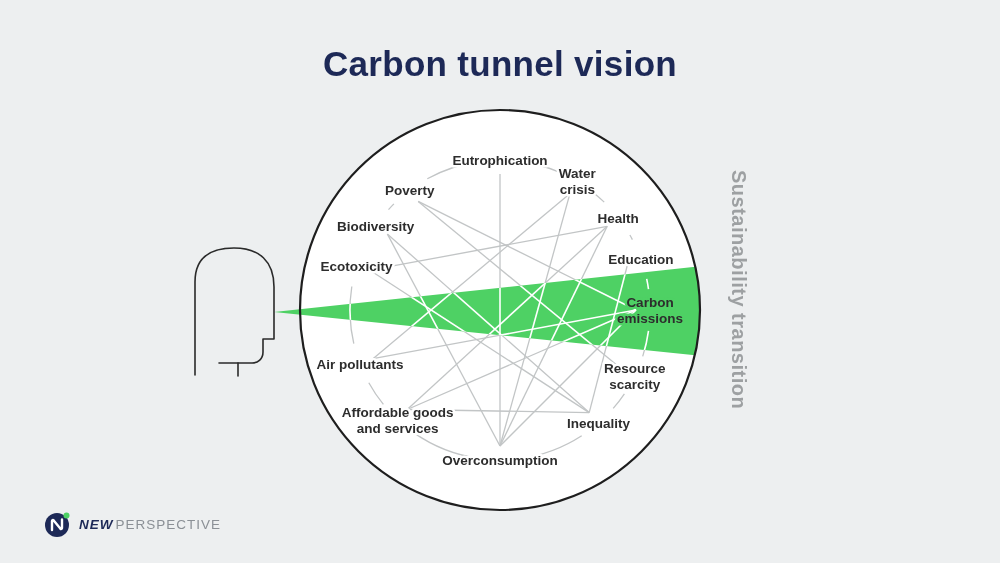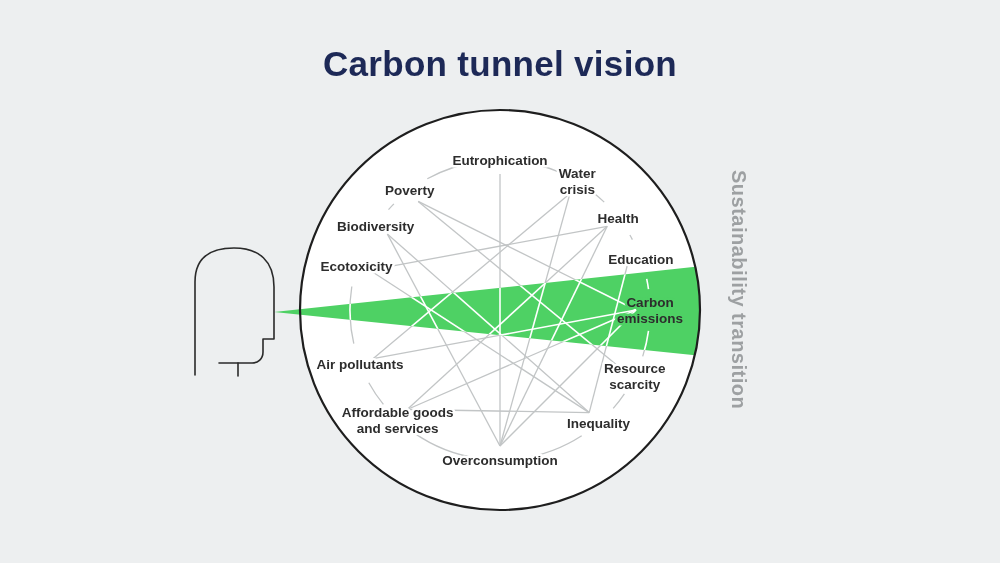--- a/index.html
+++ b/index.html
@@ -140,14 +140,25 @@
       </g>
 
     <g id="headGroup" fill="none" stroke-width="1.6" stroke-linecap="round" stroke-linejoin="round" stroke="#2a2a2a">
       <path d="M195,375 L195,282 C195,257 211,248 234,248 C259,248 274,261 274,287 L274,339 L263,339 L263,352 C263,359 258,363 252,363 L219,363"></path>
       <path d="M238,363 L238,376"></path>
     </g>
   </svg>
 
   <div class="side-label" style="color: rgb(157, 160, 162);">Sustainability transition</div>
 
+  <div class="logo">
+    <svg width="27" height="27" viewBox="0 0 27 27">
+      <circle id="logoCircle" cx="13" cy="14" r="12" fill="#1d2957"></circle>
+      <path id="logoN" d="M8,19 L8,10 C8,9 9,8.6 9.7,9.4 L16.3,17.6 C17,18.4 18,18 18,17 L18,8.5" fill="none" stroke="#ffffff" stroke-width="2.4" stroke-linecap="round"></path>
+      <circle id="logoDot" cx="22.5" cy="4.5" r="3" fill="#4ed164"></circle>
+    </svg>
+    <div class="logo-words">
+      <span class="logo-word1" style="color: rgb(29, 41, 87);">NEW</span>
+      <span class="logo-word2" style="color: rgb(139, 144, 150);">PERSPECTIVE</span>
+    </div>
+  </div>
 
 </div>
 
 </body></html>

